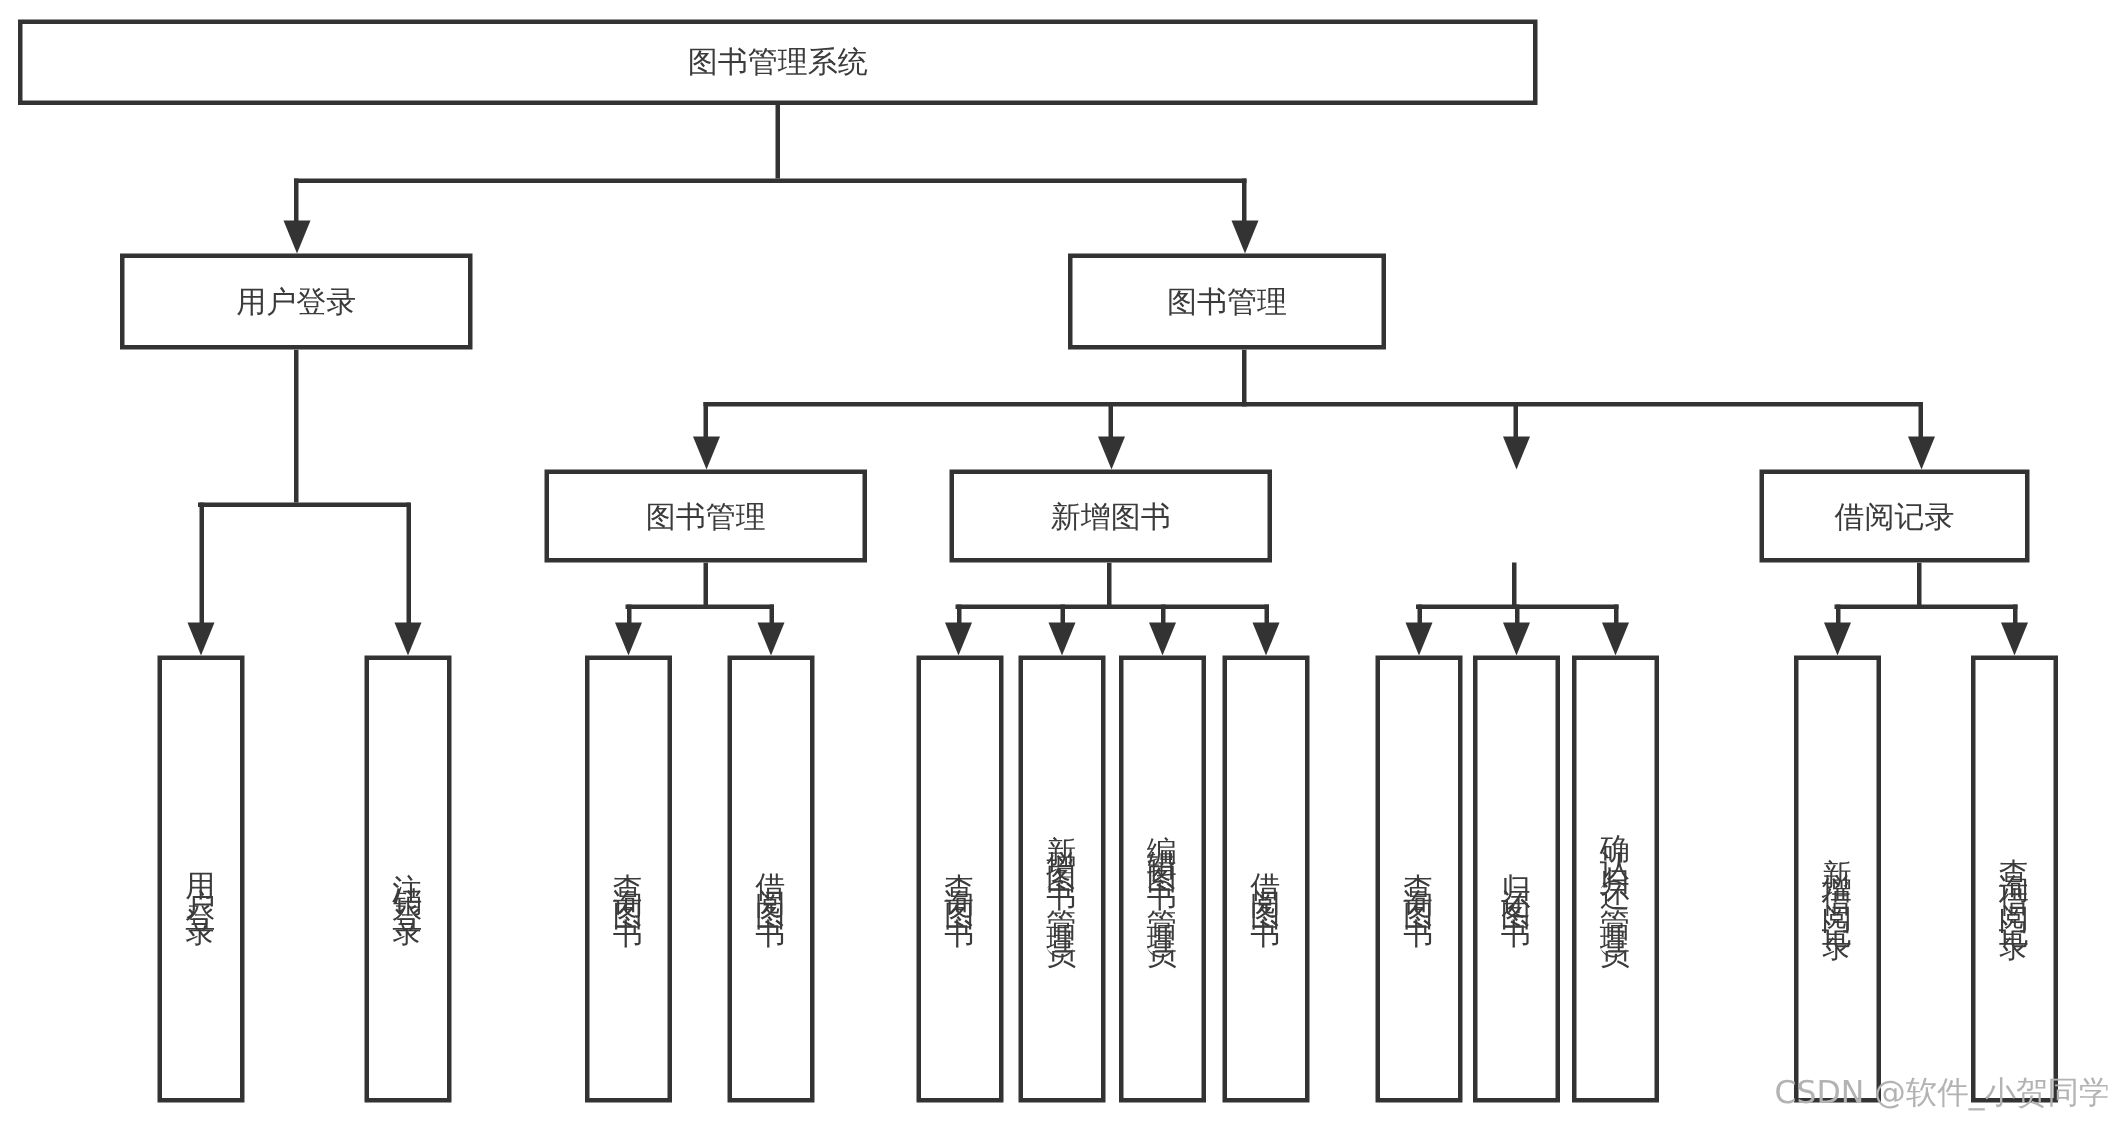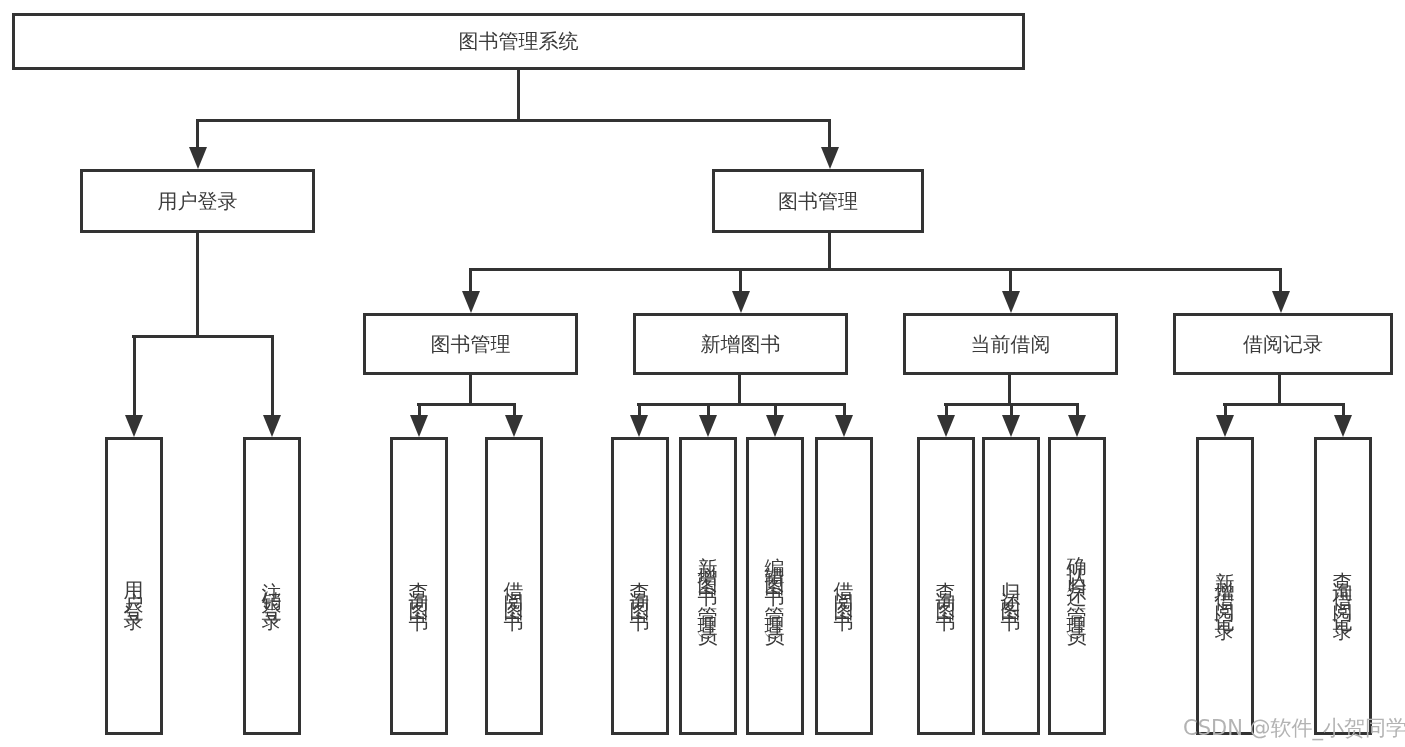--- a/index.html
+++ b/index.html
@@ -57,24 +57,21 @@
   <div class="node" style="left:712px;top:169px;width:212px;height:64px;">
     <span class="label">图书管理</span>
   </div>
 
   <div class="node" style="left:363px;top:313px;width:215px;height:62px;">
     <span class="label">图书管理</span>
   </div>
   <div class="node" style="left:633px;top:313px;width:215px;height:62px;">
     <span class="label">新增图书</span>
   </div>
-  <div class="node" style="left:903px;top:313px;width:215px;height:62px;">
-    <span class="label">当前借阅</span>
-  </div>
-  <div class="node" style="left:1173px;top:313px;width:220px;height:62px;">
+  <div class="node" style="left:1173px;top:313px;width:180px;height:62px;">
     <span class="label">借阅记录</span>
   </div>
 
   <div class="node leaf" style="left:105px;top:437px;width:58px;height:298px;">
     <span class="label">用户登录</span>
   </div>
   <div class="node leaf" style="left:243px;top:437px;width:58px;height:298px;">
     <span class="label">注销登录</span>
   </div>
 

